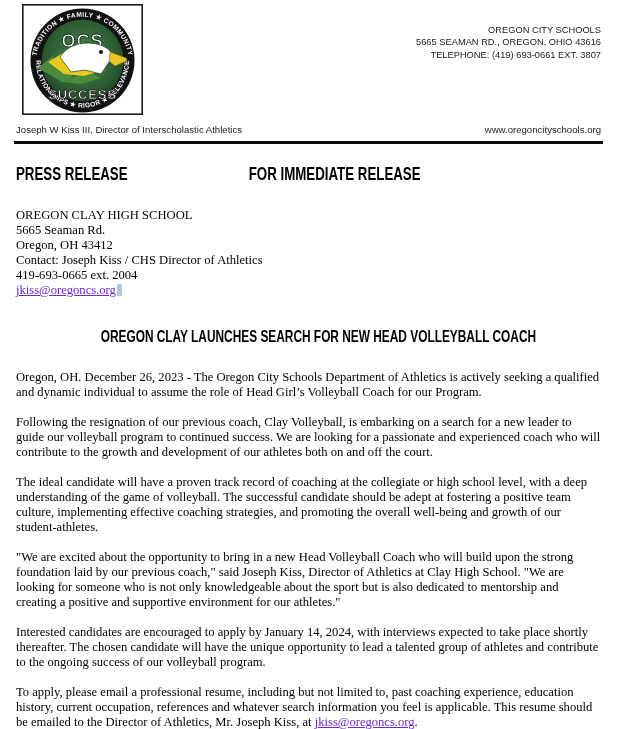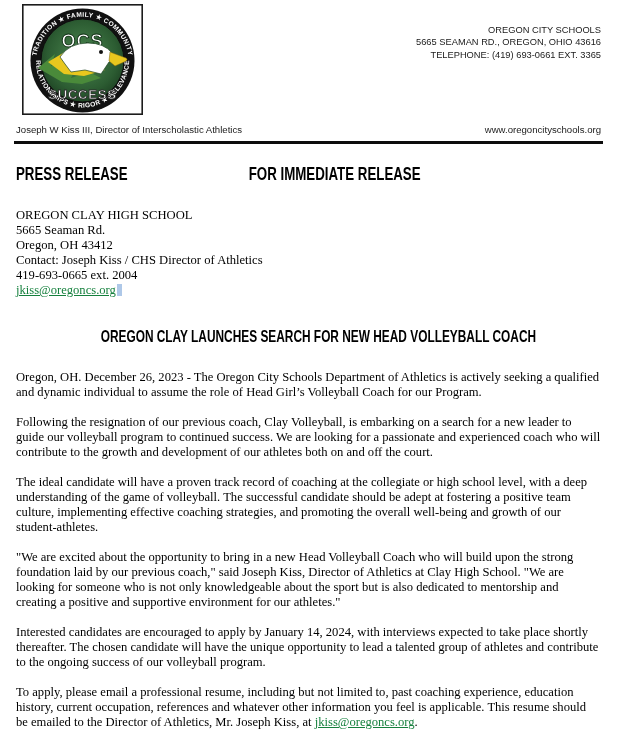--- a/index.html
+++ b/index.html
@@ -32,21 +32,21 @@
     font-family: "Liberation Sans", sans-serif;
     font-weight: 700; font-size: 19px; letter-spacing: 0;
     display: inline-block; transform: scaleX(0.70); white-space: nowrap;
   }
   .release-row { display: flex; justify-content: flex-start; margin-top: 19px; }
   .release-row .left  { transform-origin: left center; }
   .release-row .right { transform-origin: right center; }
 
   
   .contact-block { margin-top: 23px; font-size: 12.6px; line-height: 15px; }
-  a.doc-link { color: #15803d; text-decoration: underline; }
+  a.doc-link { color: #6d28d9; text-decoration: underline; }
   .cursor-mark {
     display: inline-block; width: 5px; height: 12px;
     background: #aec8e8; vertical-align: -2px; margin-left: 1px;
   }
 
   
   .headline-wrap { text-align: center; margin-top: 29px; }
   .headline {
     font-family: "Liberation Sans", sans-serif; font-weight: 700;
     font-size: 16.5px; display: inline-block; transform: scaleX(0.72);
@@ -98,21 +98,21 @@
           <circle cx="79" cy="48" r="2" fill="#111111"></circle>
         </g>
 
         <text x="60.5" y="95" text-anchor="middle" font-family="Liberation Sans, sans-serif" font-size="13" font-weight="bold" fill="#ffffff" stroke="#2b2b2b" stroke-width="0.8" letter-spacing="0.8">SUCCESS</text>
       </svg>
     </div>
 
     <div class="org-block">
       <div>OREGON CITY SCHOOLS</div>
       <div>5665 SEAMAN RD., OREGON, OHIO  43616</div>
-      <div>TELEPHONE:  (419) 693-0661 EXT. 3365</div>
+      <div>TELEPHONE:  (419) 693-0661 EXT. 3807</div>
     </div>
   </div>
 
   <div class="sub-head">
     <span>Joseph W Kiss III, Director of Interscholastic Athletics</span>
     <span>www.oregoncityschools.org</span>
   </div>
 
   <div class="rule"></div>
 
@@ -133,16 +133,16 @@
   <div class="headline-wrap">
     <span class="headline">OREGON CLAY LAUNCHES SEARCH FOR NEW HEAD VOLLEYBALL COACH</span>
   </div>
 
   <div class="body-copy">
     <p>Oregon, OH. December 26, 2023 - The Oregon City Schools Department of Athletics is actively seeking a qualified and dynamic individual to assume the role of Head Girl’s Volleyball Coach for our Program.</p>
     <p>Following the resignation of our previous coach, Clay Volleyball, is embarking on a search for a new leader to guide our volleyball program to continued success. We are looking for a passionate and experienced coach who will contribute to the growth and development of our athletes both on and off the court.</p>
     <p>The ideal candidate will have a proven track record of coaching at the collegiate or high school level, with a deep understanding of the game of volleyball. The successful candidate should be adept at fostering a positive team culture, implementing effective coaching strategies, and promoting the overall well-being and growth of our student-athletes.</p>
     <p>"We are excited about the opportunity to bring in a new Head Volleyball Coach who will build upon the strong foundation laid by our previous coach," said Joseph Kiss, Director of Athletics at Clay High School. "We are looking for someone who is not only knowledgeable about the sport but is also dedicated to mentorship and creating a positive and supportive environment for our athletes."</p>
     <p>Interested candidates are encouraged to apply by January 14, 2024, with interviews expected to take place shortly thereafter. The chosen candidate will have the unique opportunity to lead a talented group of athletes and contribute to the ongoing success of our volleyball program.</p>
-    <p><span>To apply, please email a professional resume, including but not limited to, past coaching experience, education history, current occupation, references and whatever other information you feel is applicable. This resume should be emailed to the Director of Athletics, Mr. Joseph Kiss, at </span><a href="#" class="doc-link">jkiss@oregoncs.org</a><span>.</span></p>
+    <p><span>To apply, please email a professional resume, including but not limited to, past coaching experience, education history, current occupation, references and whatever search information you feel is applicable. This resume should be emailed to the Director of Athletics, Mr. Joseph Kiss, at </span><a href="#" class="doc-link">jkiss@oregoncs.org</a><span>.</span></p>
   </div>
 
 </div>
 
 </body></html>

